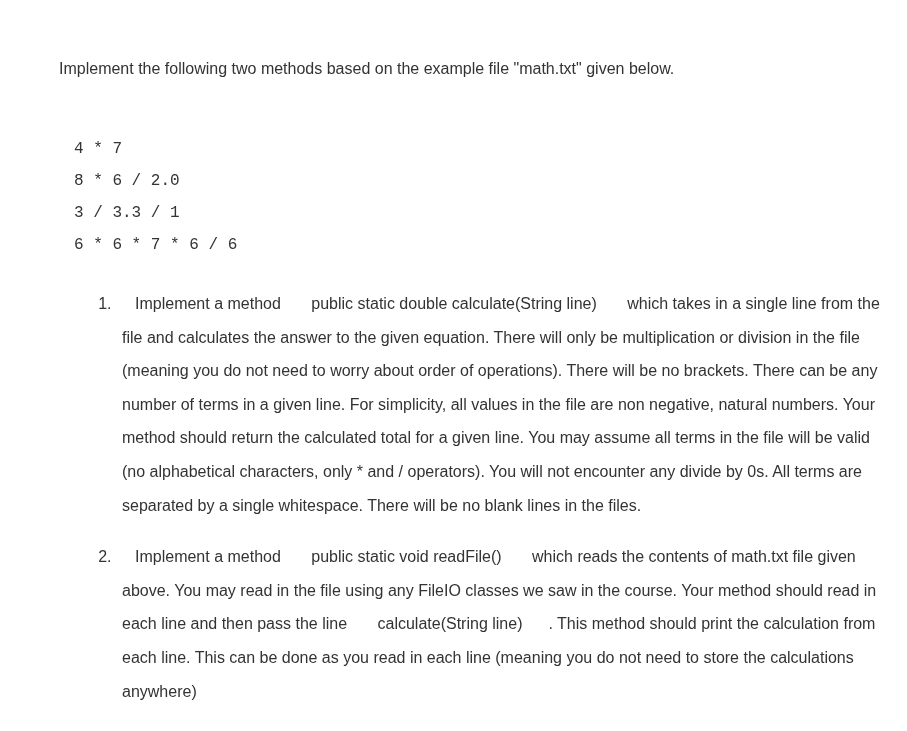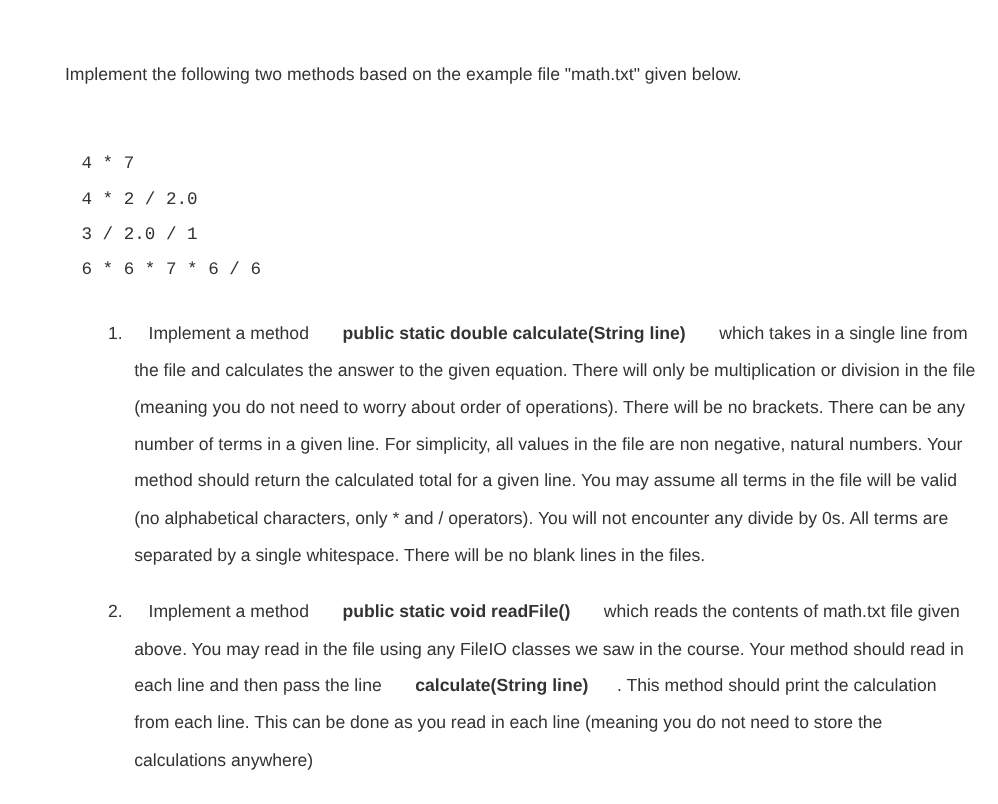--- a/index.html
+++ b/index.html
@@ -35,32 +35,32 @@
       padding-left: 44px;
     }
     ol.question-list li {
       font-size: 16px;
       line-height: 2.1;
       color: #333333;
       margin-bottom: 18px;
       padding-left: 6px;
     }
     .bold {
-      font-weight: bold;
+      font-weight: normal;
     }
   </style>
 </head>
 <body>
 
 <p class="intro">Implement the following two methods based on the example file "math.txt" given below.</p>
 
 <div class="code-block">
 <span>4 * 7</span>
-<span>4 * 2 / 2.0</span>
-<span>3 / 2.0 / 1</span>
+<span>8 * 6 / 2.0</span>
+<span>3 / 3.3 / 1</span>
 <span>6 * 6 * 7 * 6 / 6</span>
 </div>
 
 <ol class="question-list">
   <li>
     <span>Implement a method </span><span class="bold">public static double calculate(String line)</span><span> which takes in a single line from the file and calculates the answer to the given equation. There will only be multiplication or division in the file (meaning you do not need to worry about order of operations). There will be no brackets. There can be any number of terms in a given line. For simplicity, all values in the file are non negative, natural numbers. Your method should return the calculated total for a given line. You may assume all terms in the file will be valid (no alphabetical characters, only * and / operators). You will not encounter any divide by 0s. All terms are separated by a single whitespace. There will be no blank lines in the files.</span>
   </li>
   <li>
     <span>Implement a method </span><span class="bold">public static void readFile()</span><span> which reads the contents of math.txt file given above. You may read in the file using any FileIO classes we saw in the course. Your method should read in each line and then pass the line </span><span class="bold">calculate(String line)</span><span>. This method should print the calculation from each line. This can be done as you read in each line (meaning you do not need to store the calculations anywhere)</span>
   </li>

